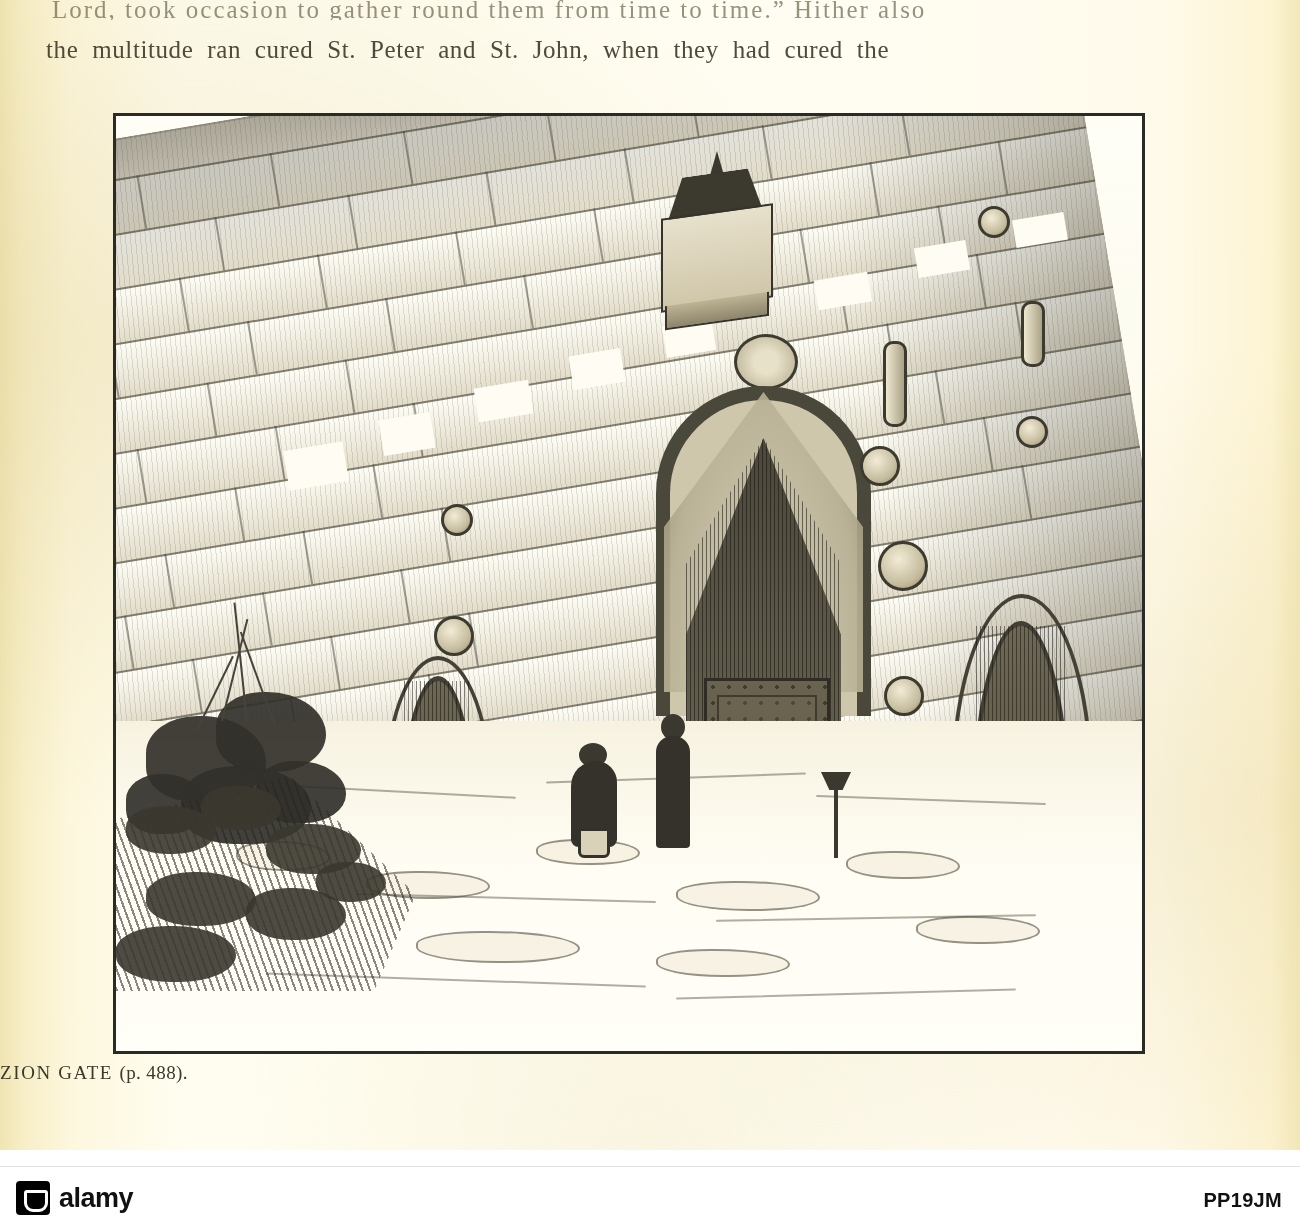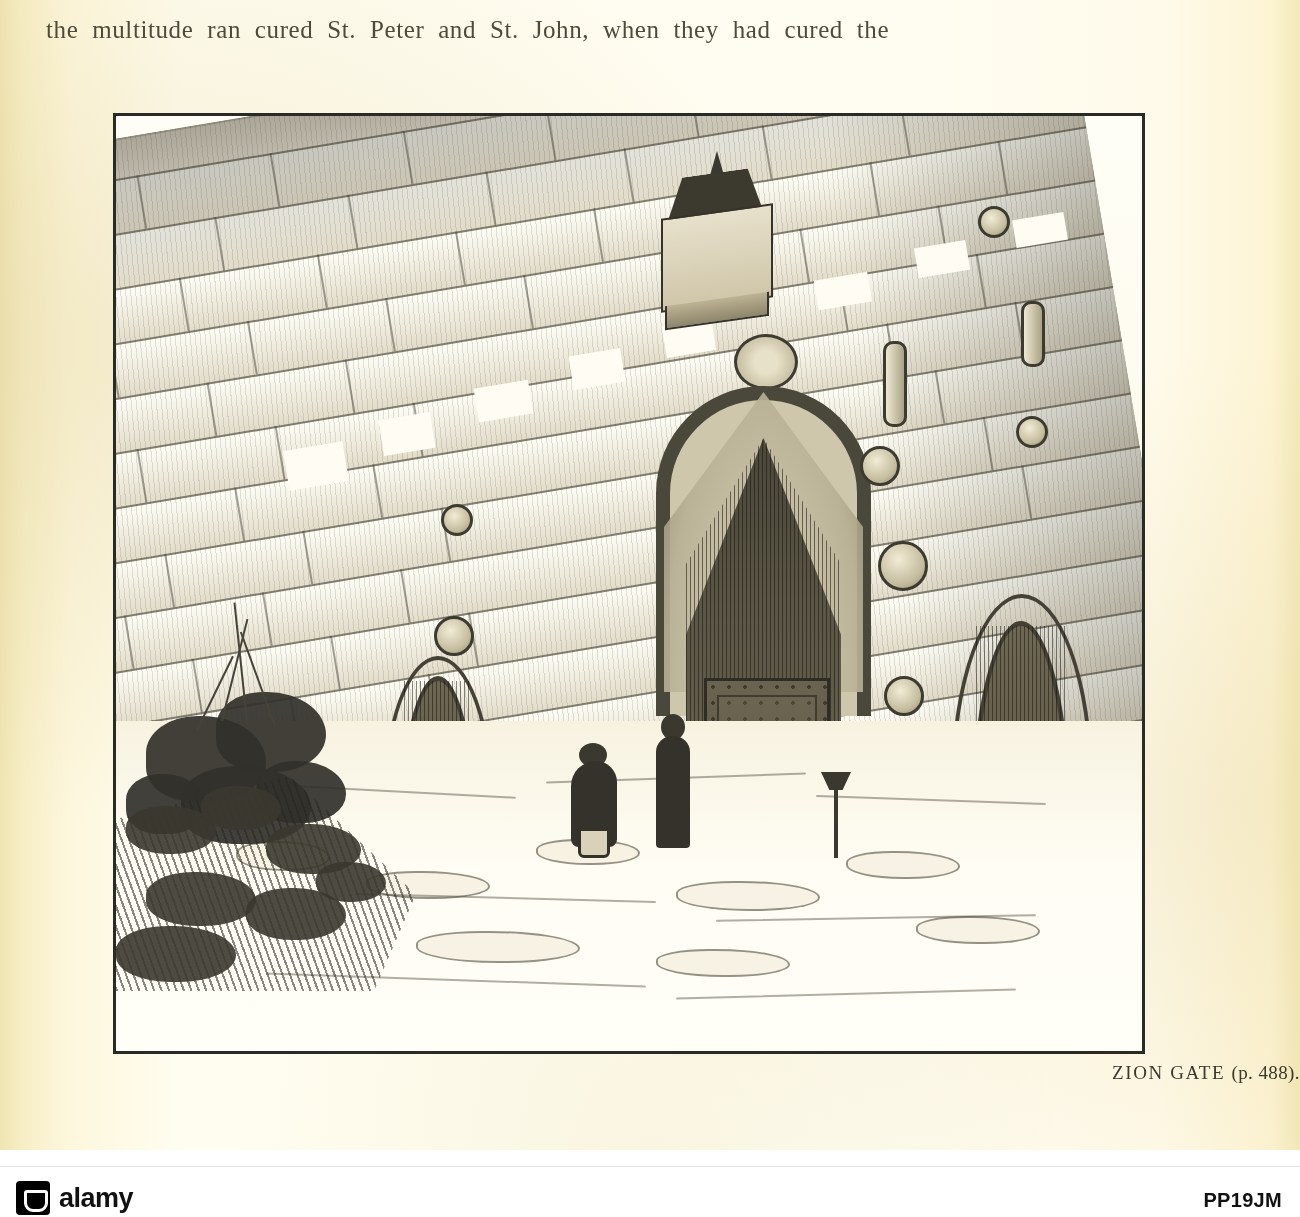--- a/index.html
+++ b/index.html
@@ -449,21 +449,21 @@
     background: #3a382f;
     clip-path: polygon(0 0, 100% 0, 72% 100%, 28% 100%);
   }
 
   
   .caption {
     position: absolute;
     left: 0;
     right: 0;
     top: 1062px;
-    text-align: right;
+    text-align: left;
     color: #3b382c;
     font-size: 19px;
     letter-spacing: 1.6px;
     font-family: "Liberation Serif", serif;
   }
   .caption .page-ref {
     letter-spacing: 0.4px;
   }
 
   
@@ -517,20 +517,21 @@
     letter-spacing: 0.3px;
   }
 </style>
 </head>
 <body>
 
 <div class="page-scan">
   <div class="paper-grain"></div>
 
   <div class="text-block">
+    <div class="text-line l1">Lord, took occasion to gather round them from time to time.”  Hither also</div>
     <div class="text-line l2">the multitude ran cured St. Peter and St. John, when they had cured the</div>
   </div>
 
   <div class="plate-frame">
     <div class="plate-inner">
 
       <div class="sky"></div>
 
       <div class="wall">
         <div class="course" style="top:40px"></div>

